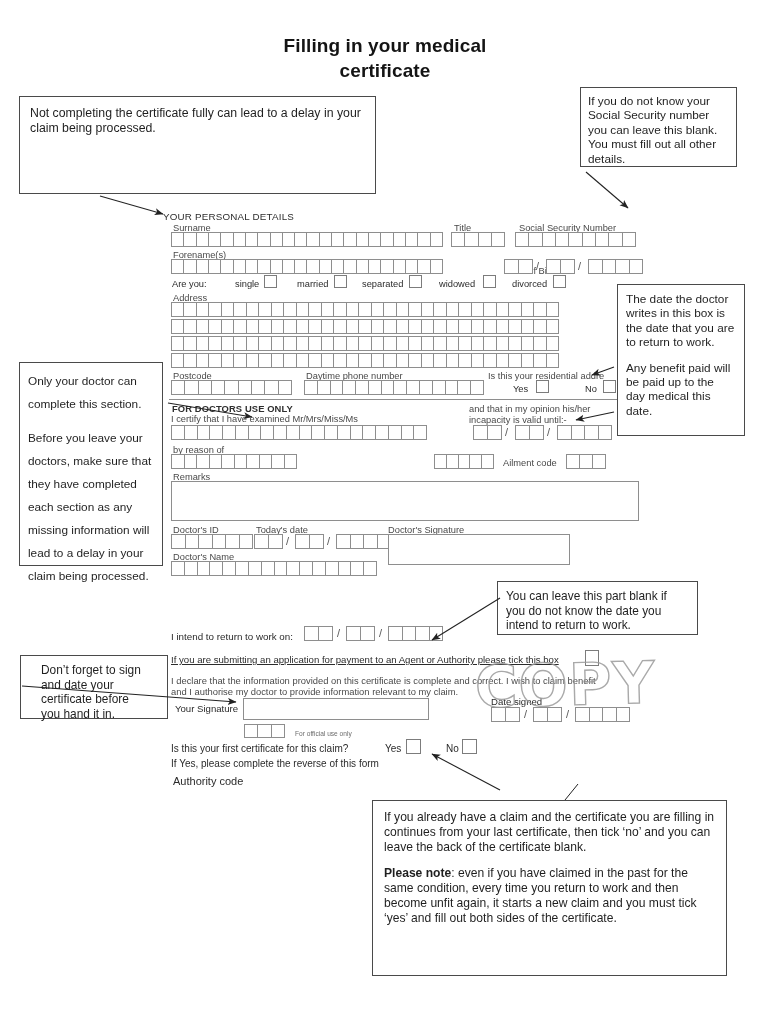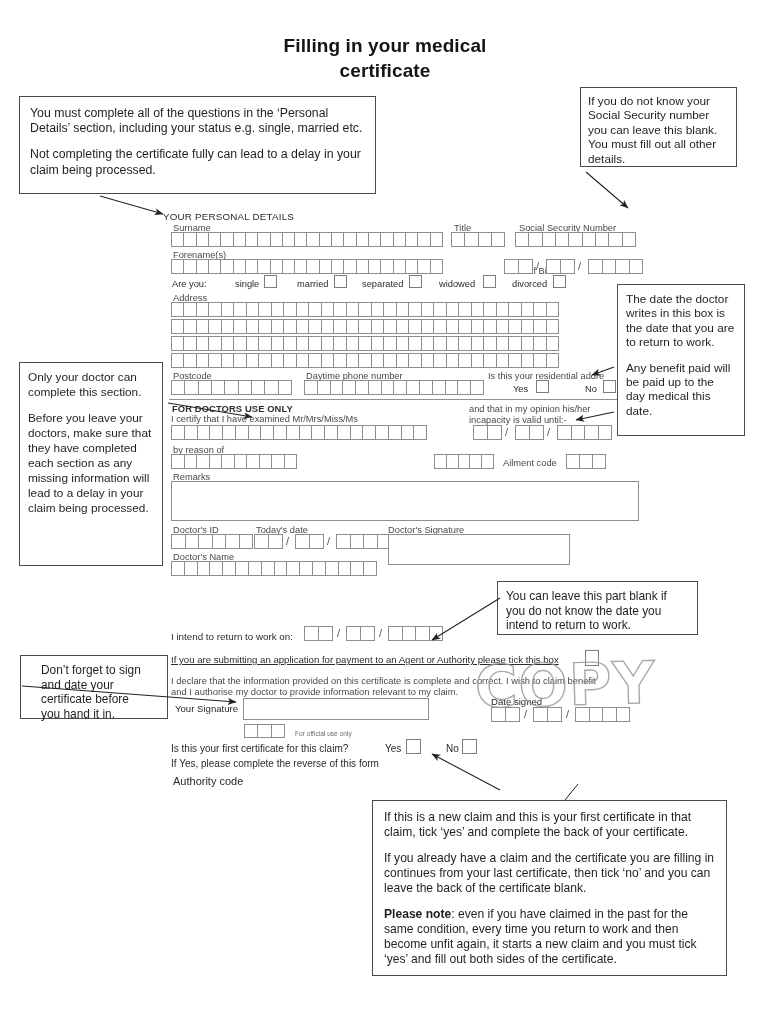--- a/index.html
+++ b/index.html
@@ -26,21 +26,21 @@
     font-size:12.3px;line-height:15.2px;color:#1f1f1f;
     box-sizing:border-box;padding:8px 9px 8px 10px;z-index:40;
   }
   .callout p{margin:0 0 11px 0;}
   .callout p:last-child{margin-bottom:0;}
   .callout b{font-weight:bold;}
 
   #callout-personal-details{left:19px;top:96px;width:357px;height:98px;padding-top:9px;}
   #callout-social-security{left:580px;top:87px;width:157px;height:80px;font-size:11.8px;line-height:14.4px;padding:6px 7px;}
   #callout-return-date{left:617px;top:284px;width:128px;height:152px;font-size:11.8px;line-height:14.4px;padding:7px 8px;}
-  #callout-doctor-section{left:19px;top:362px;width:144px;height:204px;font-size:11.8px;line-height:15px;padding:7px 8px;}
+  #callout-doctor-section{left:19px;top:362px;width:144px;height:204px;font-size:11.8px;line-height:23px;padding:7px 8px;}
   #callout-blank-part{left:497px;top:581px;width:201px;height:54px;font-size:11.9px;line-height:14.6px;padding:7px 8px;}
   #callout-sign-date{left:20px;top:655px;width:148px;height:64px;font-size:11.9px;line-height:14.6px;padding:7px 20px;}
   #callout-new-claim{left:372px;top:800px;width:355px;height:176px;font-size:12.1px;line-height:15px;padding:9px 11px;}
 
   
   .arrow-layer{position:absolute;left:0;top:0;width:770px;height:1024px;z-index:50;pointer-events:none;}
 
   
   .form{
     position:absolute;left:163px;top:207px;width:478px;height:565px;
@@ -562,21 +562,20 @@
       <path d="M168,403 L252,417"></path>
       <path d="M614,412 L576,420"></path>
       <path d="M500,598 L432,640"></path>
       <path d="M22,686 L236,702"></path>
       <path d="M500,790 L432,754"></path>
     </g>
     <path d="M565,800 L578,784" stroke="#222" stroke-width="1" fill="none"></path>
   </svg>
 
   <div class="callout" id="callout-personal-details">
-    <p>You must complete all of the questions in the ‘Personal Details’ section, including your status e.g. single, married etc.</p>
     <p>Not completing the certificate fully can lead to a delay in your claim being processed.</p>
   </div>
 
   <div class="callout" id="callout-social-security">
     <p>If you do not know your Social Security number you can leave this blank. You must fill out all other details.</p>
   </div>
 
   <div class="callout" id="callout-return-date">
     <p>The date the doctor writes in this box is the date that you are to return to work.</p>
     <p>Any benefit paid will be paid up to the day medical this date.</p>
@@ -589,18 +588,17 @@
 
   <div class="callout" id="callout-blank-part">
     <p>You can leave this part blank if you do not know the date you intend to return to work.</p>
   </div>
 
   <div class="callout" id="callout-sign-date">
     <p>Don’t forget to sign and date your certificate before you hand it in.</p>
   </div>
 
   <div class="callout" id="callout-new-claim">
-    <p>If this is a new claim and this is your first certificate in that claim, tick ‘yes’ and complete the back of your certificate.</p>
     <p>If you already have a claim and the certificate you are filling in continues from your last certificate, then tick ‘no’ and you can leave the back of the certificate blank.</p>
     <p><b>Please note</b><span>: even if you have claimed in the past for the same condition, every time you return to work and then become unfit again, it starts a new claim and you must tick ‘yes’ and fill out both sides of the certificate.</span></p>
   </div>
 
 </div>
 
 </body></html>

